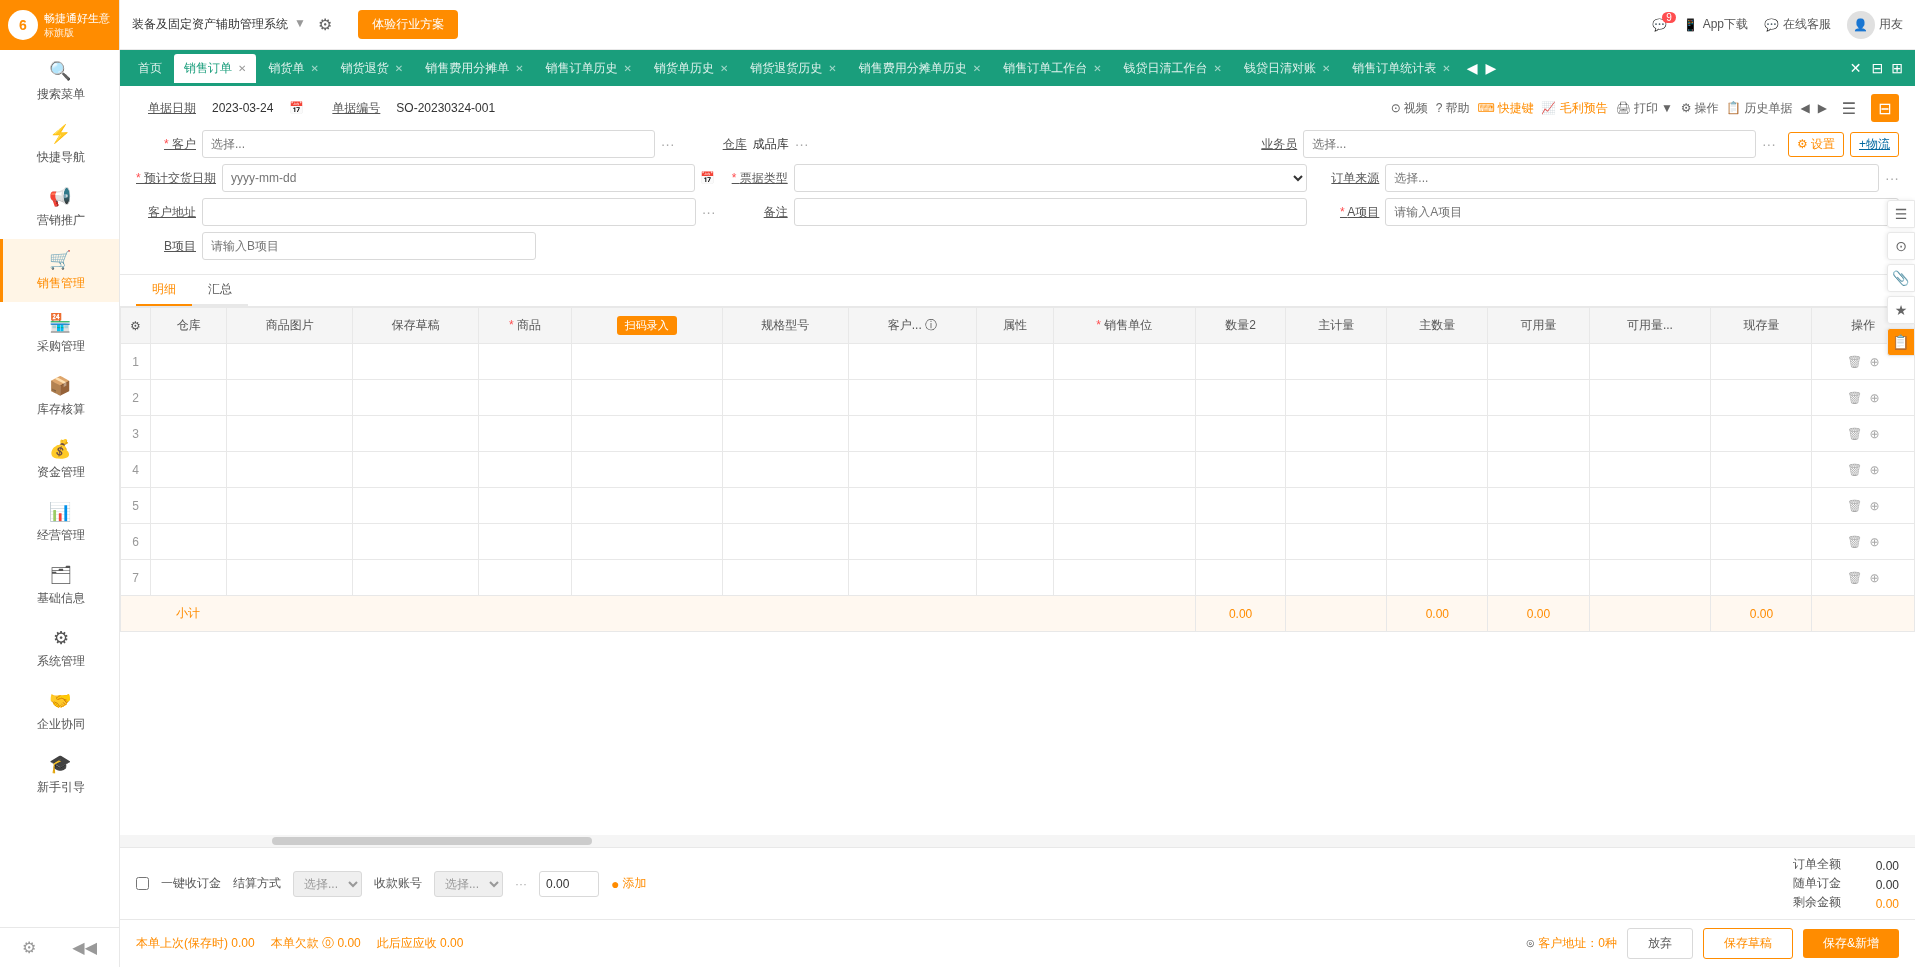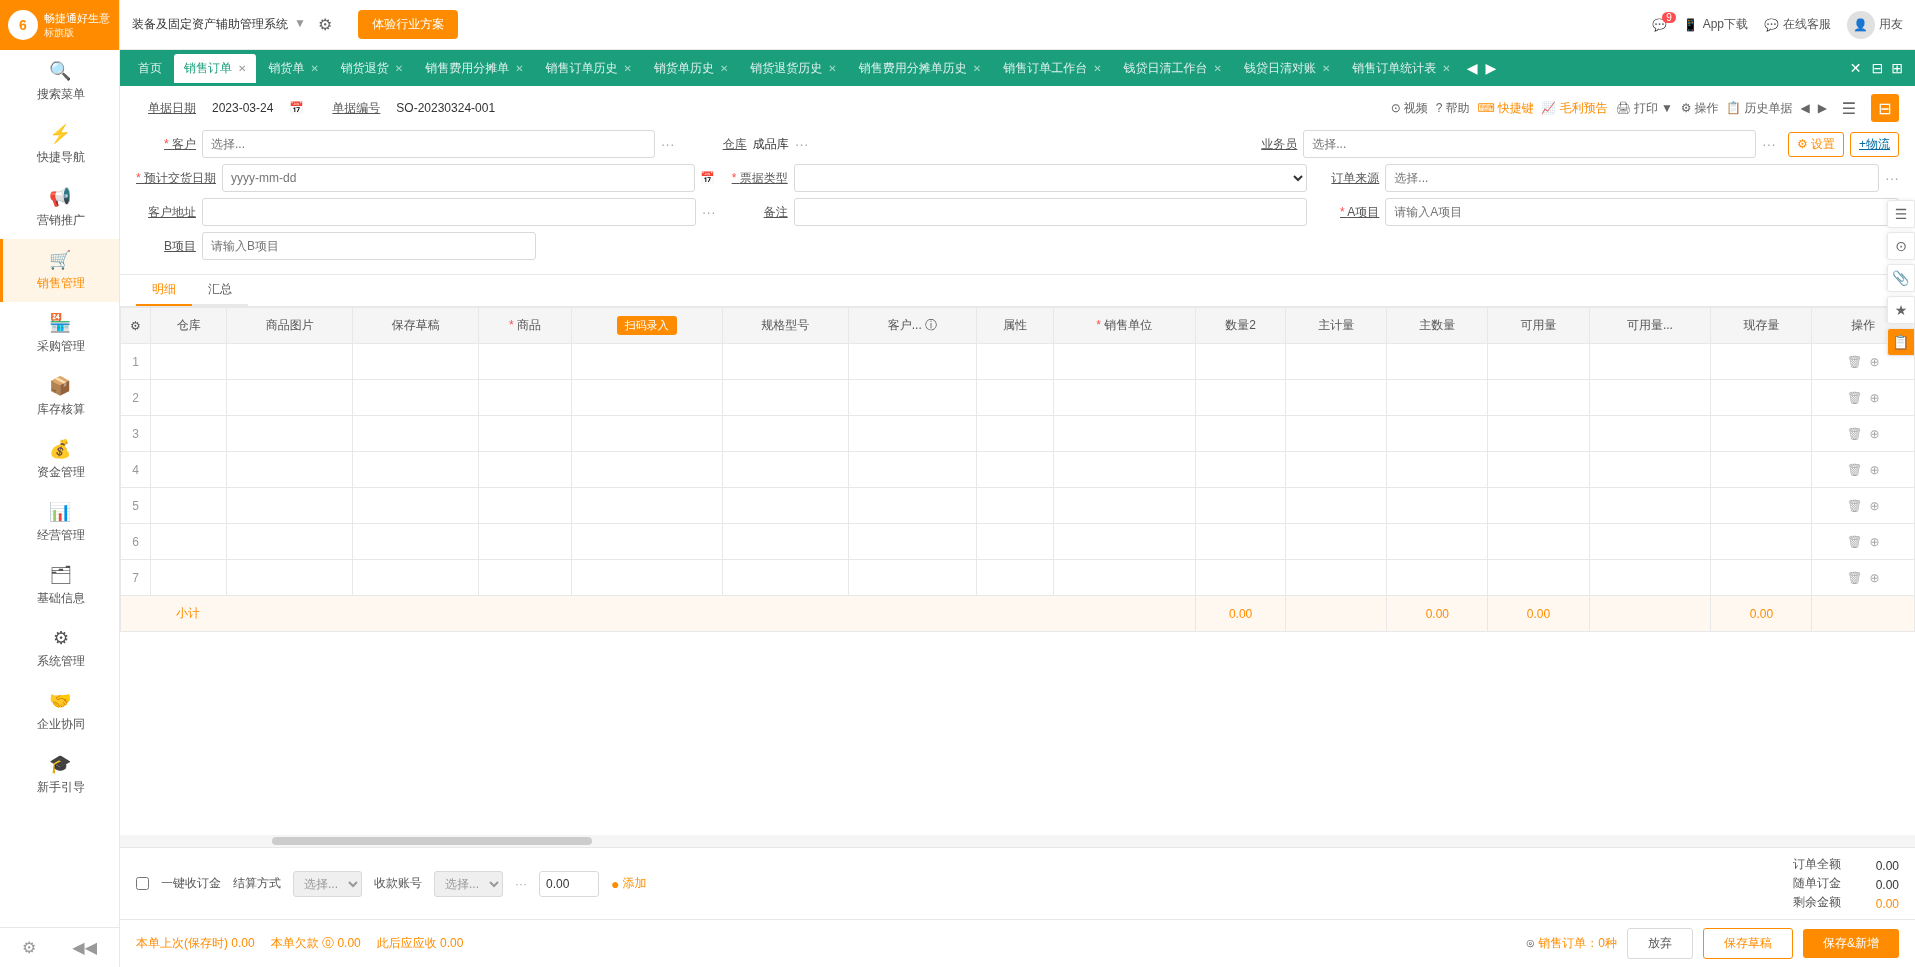--- a/index.html
+++ b/index.html
@@ -855,21 +855,21 @@
           <span>本单欠款</span>
           <span>⓪</span>
           <span>0.00</span>
         </span>
         <span class="status-item">
           <span>此后应应收</span>
           <span>0.00</span>
         </span>
         <div class="statusbar-right">
           <span class="status-item">
-            ⊙ <span>销售订单：</span><span>0</span><span>种</span>
+            ⊙ <span>客户地址：</span><span>0</span><span>种</span>
           </span>
           <button class="discard-btn">放弃</button>
           <button class="save-draft-btn">保存草稿</button>
           <button class="save-new-btn">保存&amp;新增</button>
         </div>
       </div>
     </div>
   </div>
 </div>
 

